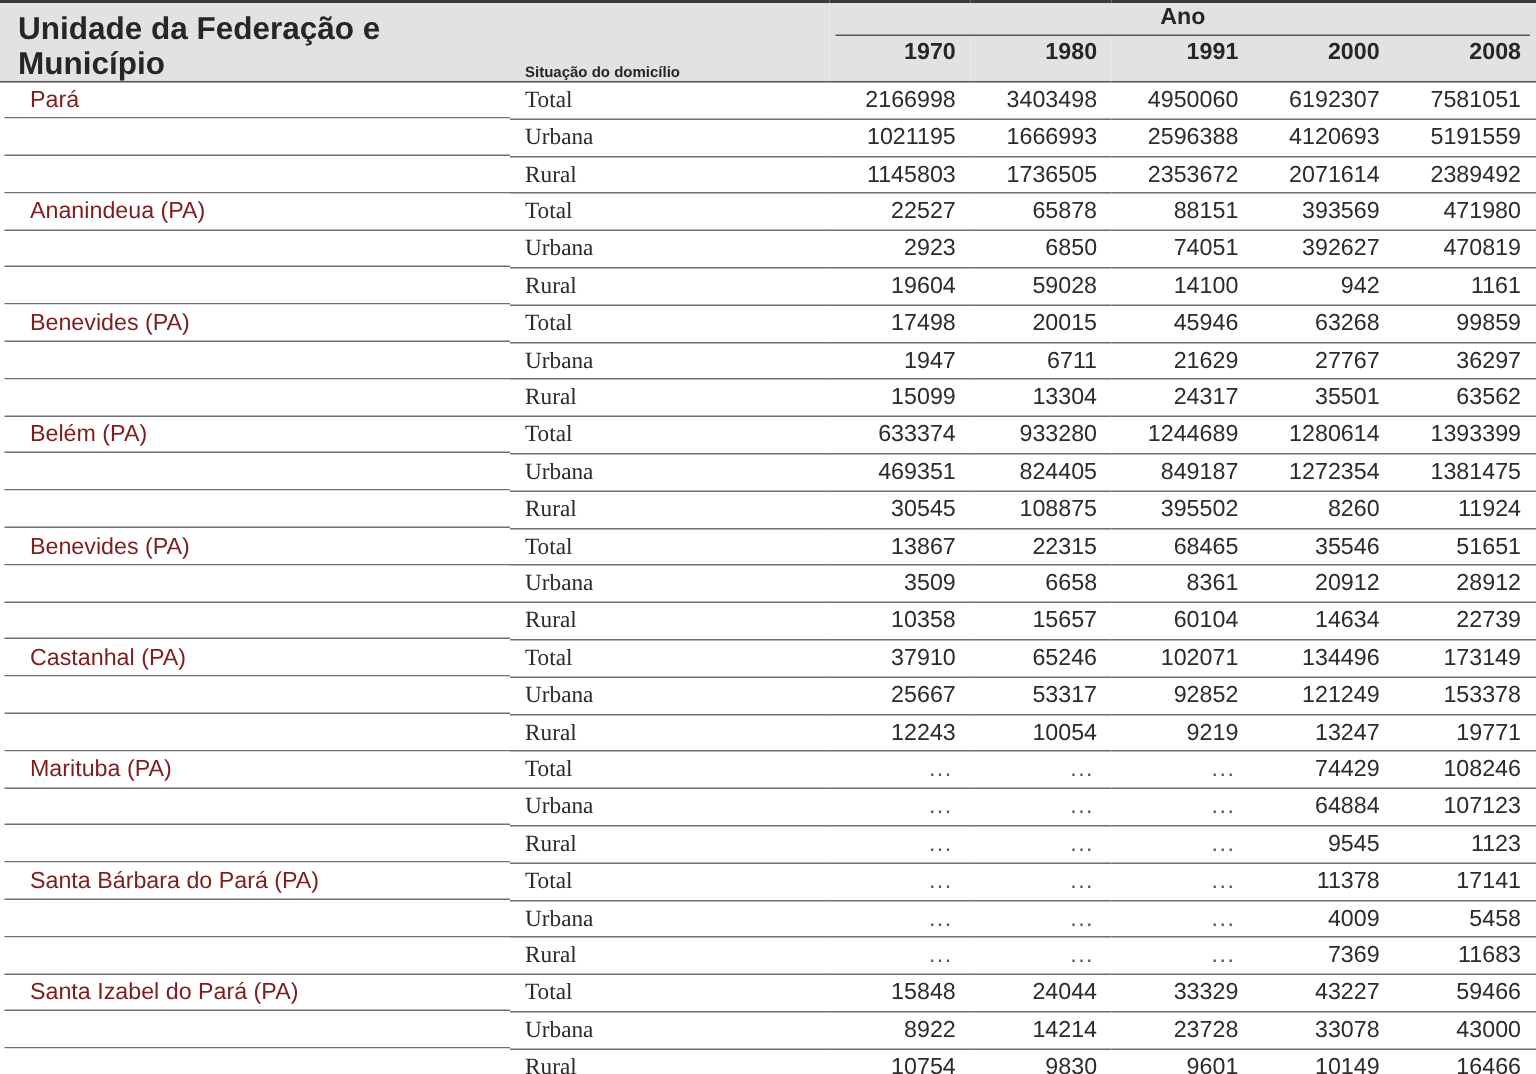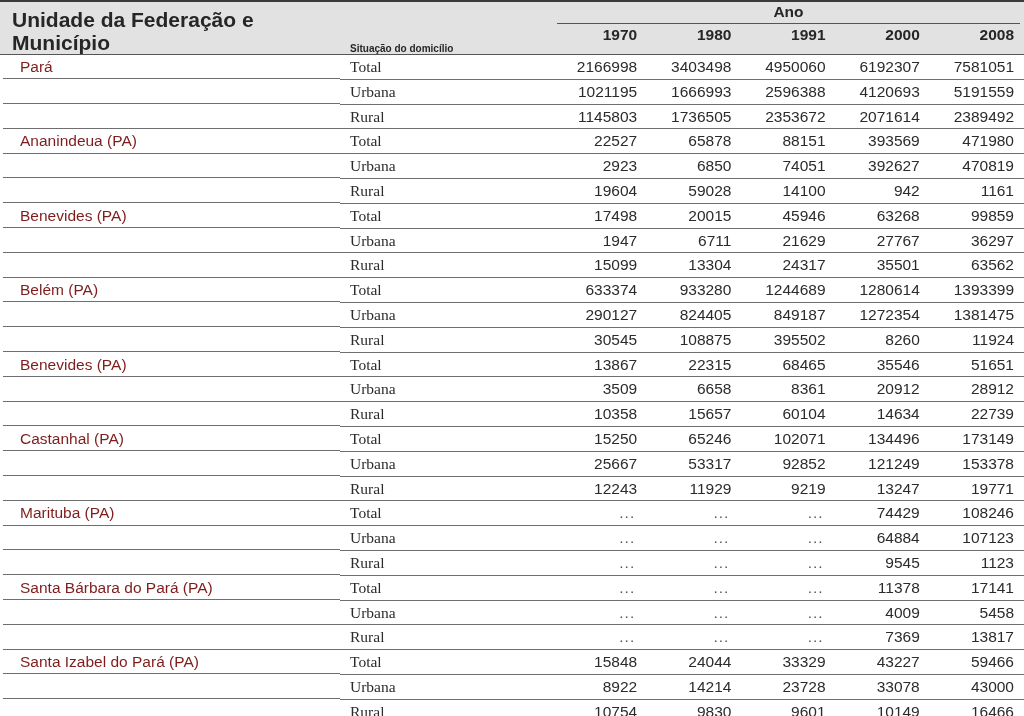--- a/index.html
+++ b/index.html
@@ -258,21 +258,21 @@
           <td class="sit">Total</td>
           <td class="val">633374</td>
           <td class="val">933280</td>
           <td class="val">1244689</td>
           <td class="val">1280614</td>
           <td class="val">1393399</td>
         </tr>
         <tr>
           <td class="uf"></td>
           <td class="sit">Urbana</td>
-          <td class="val">290127</td>
+          <td class="val">469351</td>
           <td class="val">824405</td>
           <td class="val">849187</td>
           <td class="val">1272354</td>
           <td class="val">1381475</td>
         </tr>
         <tr>
           <td class="uf"></td>
           <td class="sit">Rural</td>
           <td class="val">30545</td>
           <td class="val">108875</td>
@@ -303,40 +303,40 @@
           <td class="sit">Rural</td>
           <td class="val">10358</td>
           <td class="val">15657</td>
           <td class="val">60104</td>
           <td class="val">14634</td>
           <td class="val">22739</td>
         </tr>
         <tr>
           <td class="uf">Castanhal (PA)</td>
           <td class="sit">Total</td>
-          <td class="val">15250</td>
+          <td class="val">37910</td>
           <td class="val">65246</td>
           <td class="val">102071</td>
           <td class="val">134496</td>
           <td class="val">173149</td>
         </tr>
         <tr>
           <td class="uf"></td>
           <td class="sit">Urbana</td>
           <td class="val">25667</td>
           <td class="val">53317</td>
           <td class="val">92852</td>
           <td class="val">121249</td>
           <td class="val">153378</td>
         </tr>
         <tr>
           <td class="uf"></td>
           <td class="sit">Rural</td>
           <td class="val">12243</td>
-          <td class="val">11929</td>
+          <td class="val">10054</td>
           <td class="val">9219</td>
           <td class="val">13247</td>
           <td class="val">19771</td>
         </tr>
         <tr>
           <td class="uf">Marituba (PA)</td>
           <td class="sit">Total</td>
           <td class="val dots">...</td>
           <td class="val dots">...</td>
           <td class="val dots">...</td>
@@ -379,21 +379,21 @@
           <td class="val">4009</td>
           <td class="val">5458</td>
         </tr>
         <tr>
           <td class="uf"></td>
           <td class="sit">Rural</td>
           <td class="val dots">...</td>
           <td class="val dots">...</td>
           <td class="val dots">...</td>
           <td class="val">7369</td>
-          <td class="val">13817</td>
+          <td class="val">11683</td>
         </tr>
         <tr>
           <td class="uf">Santa Izabel do Pará (PA)</td>
           <td class="sit">Total</td>
           <td class="val">15848</td>
           <td class="val">24044</td>
           <td class="val">33329</td>
           <td class="val">43227</td>
           <td class="val">59466</td>
         </tr>

